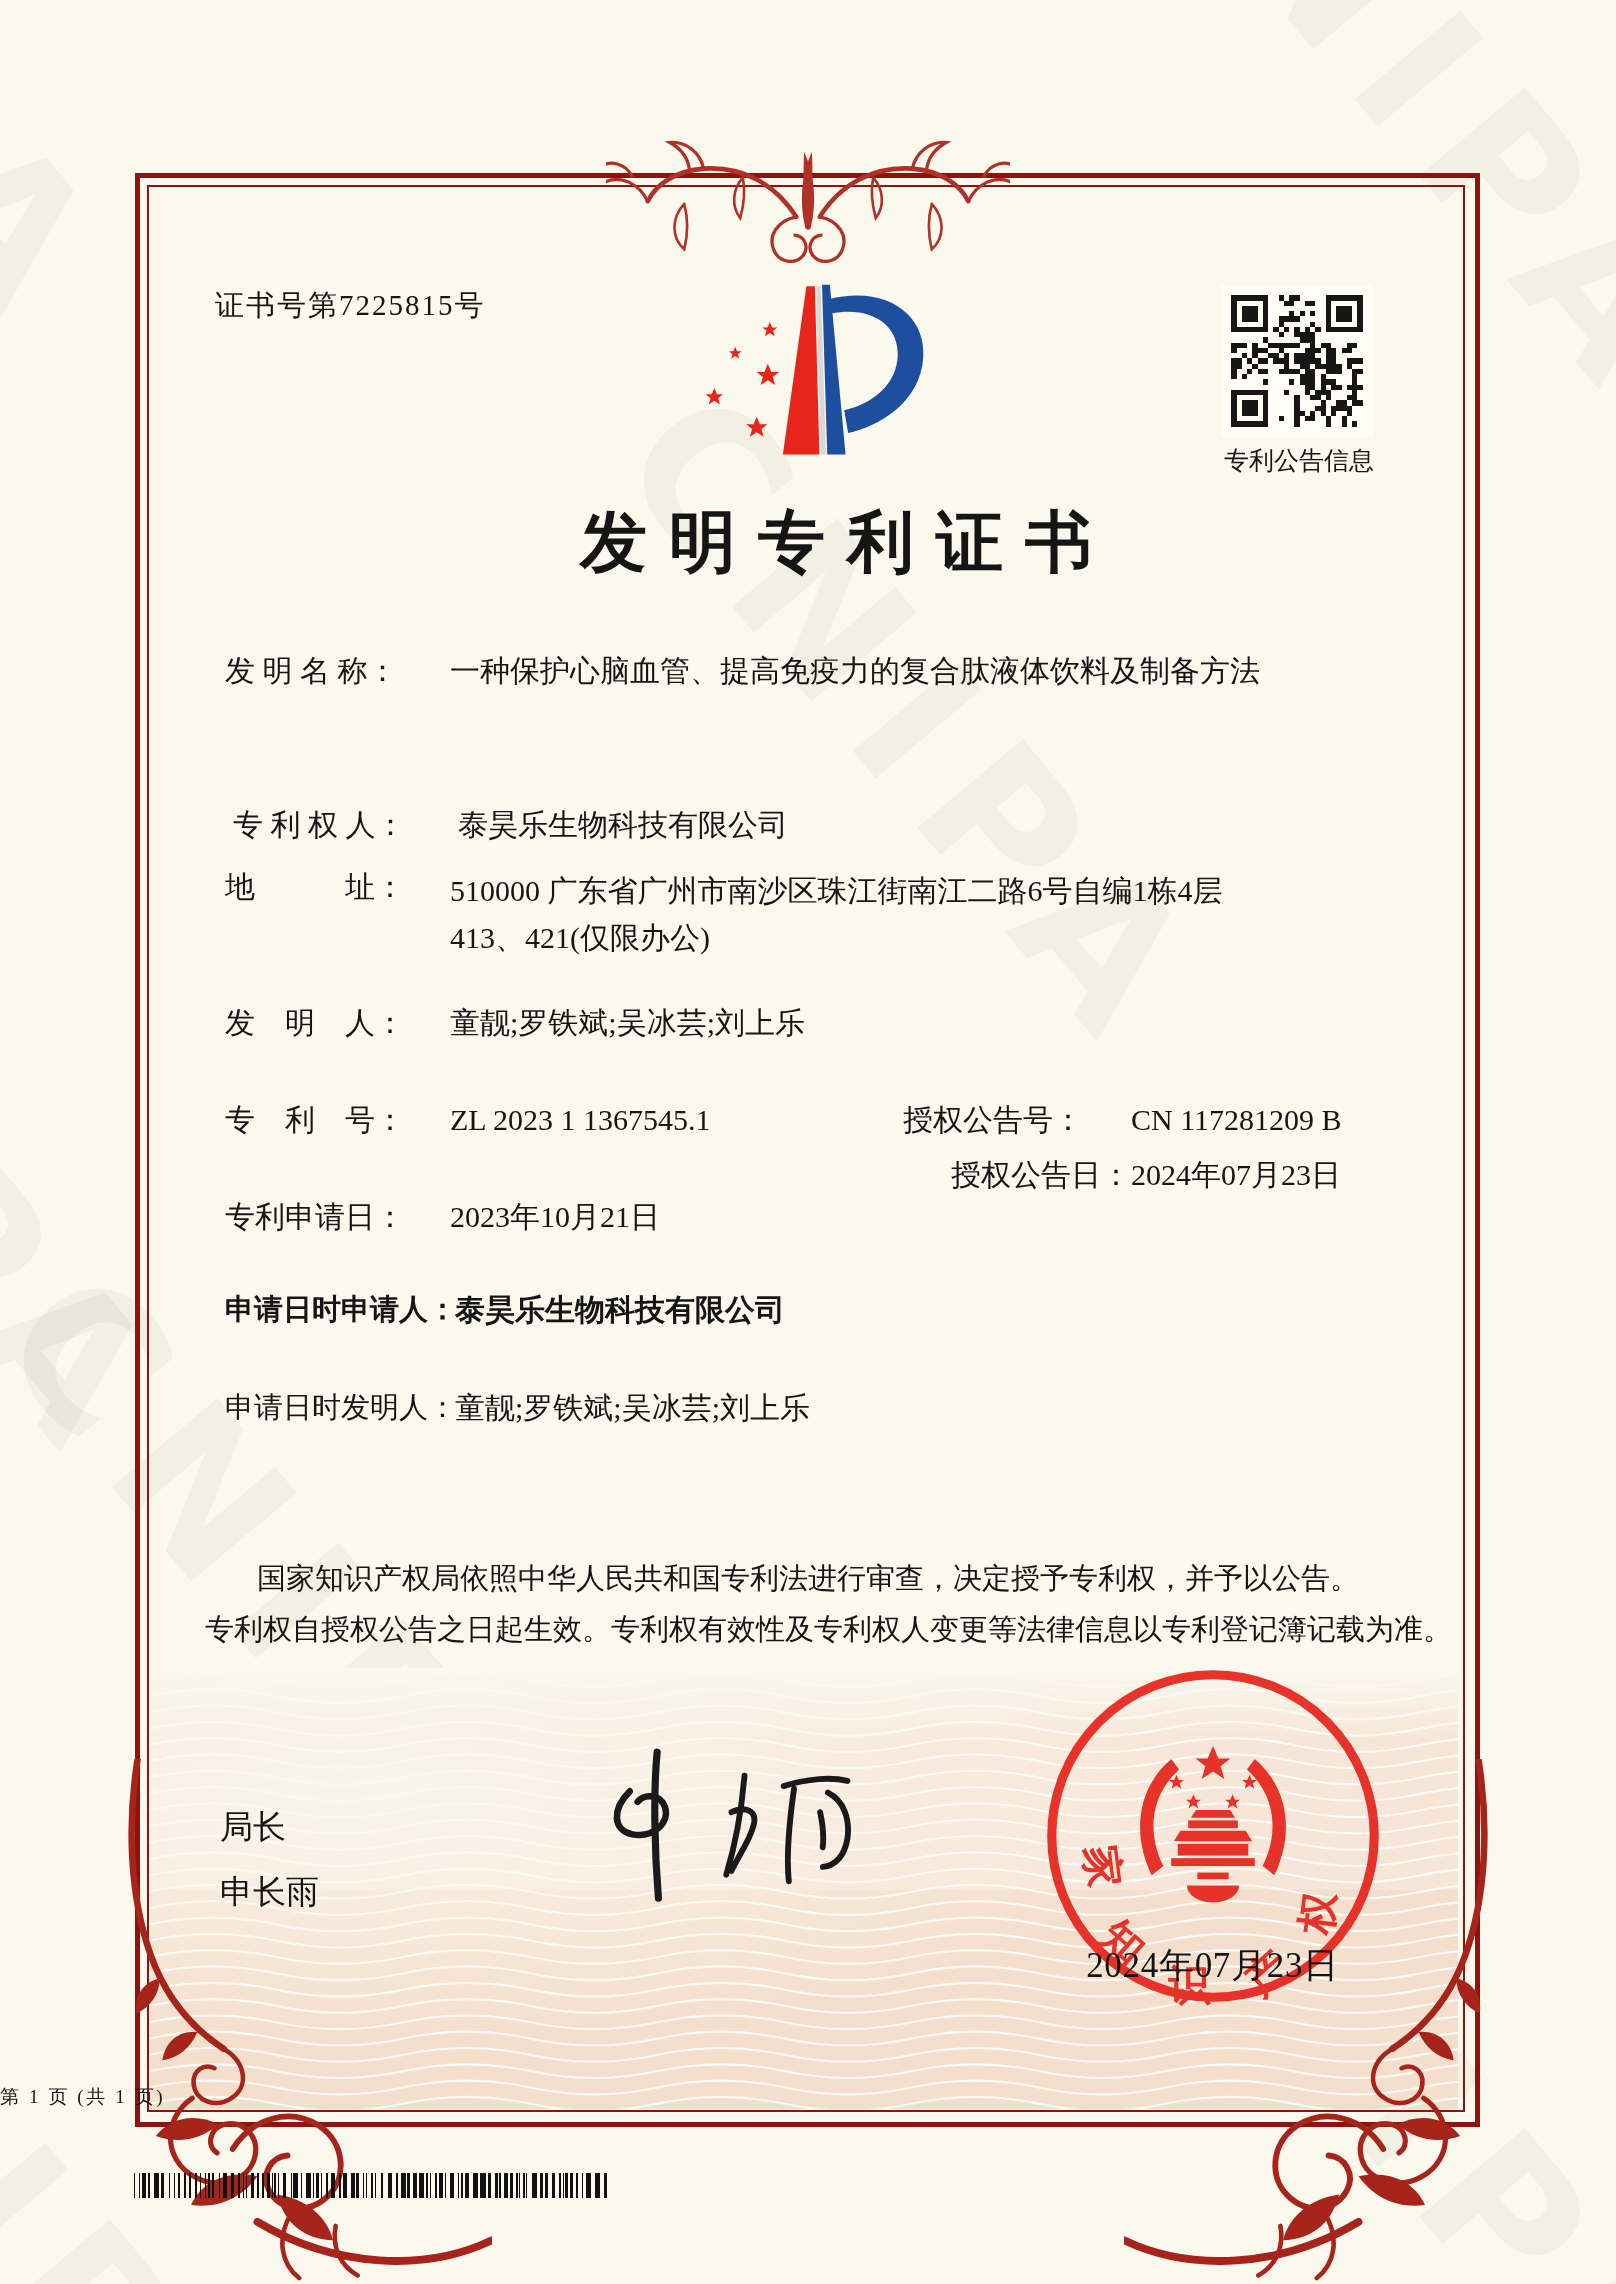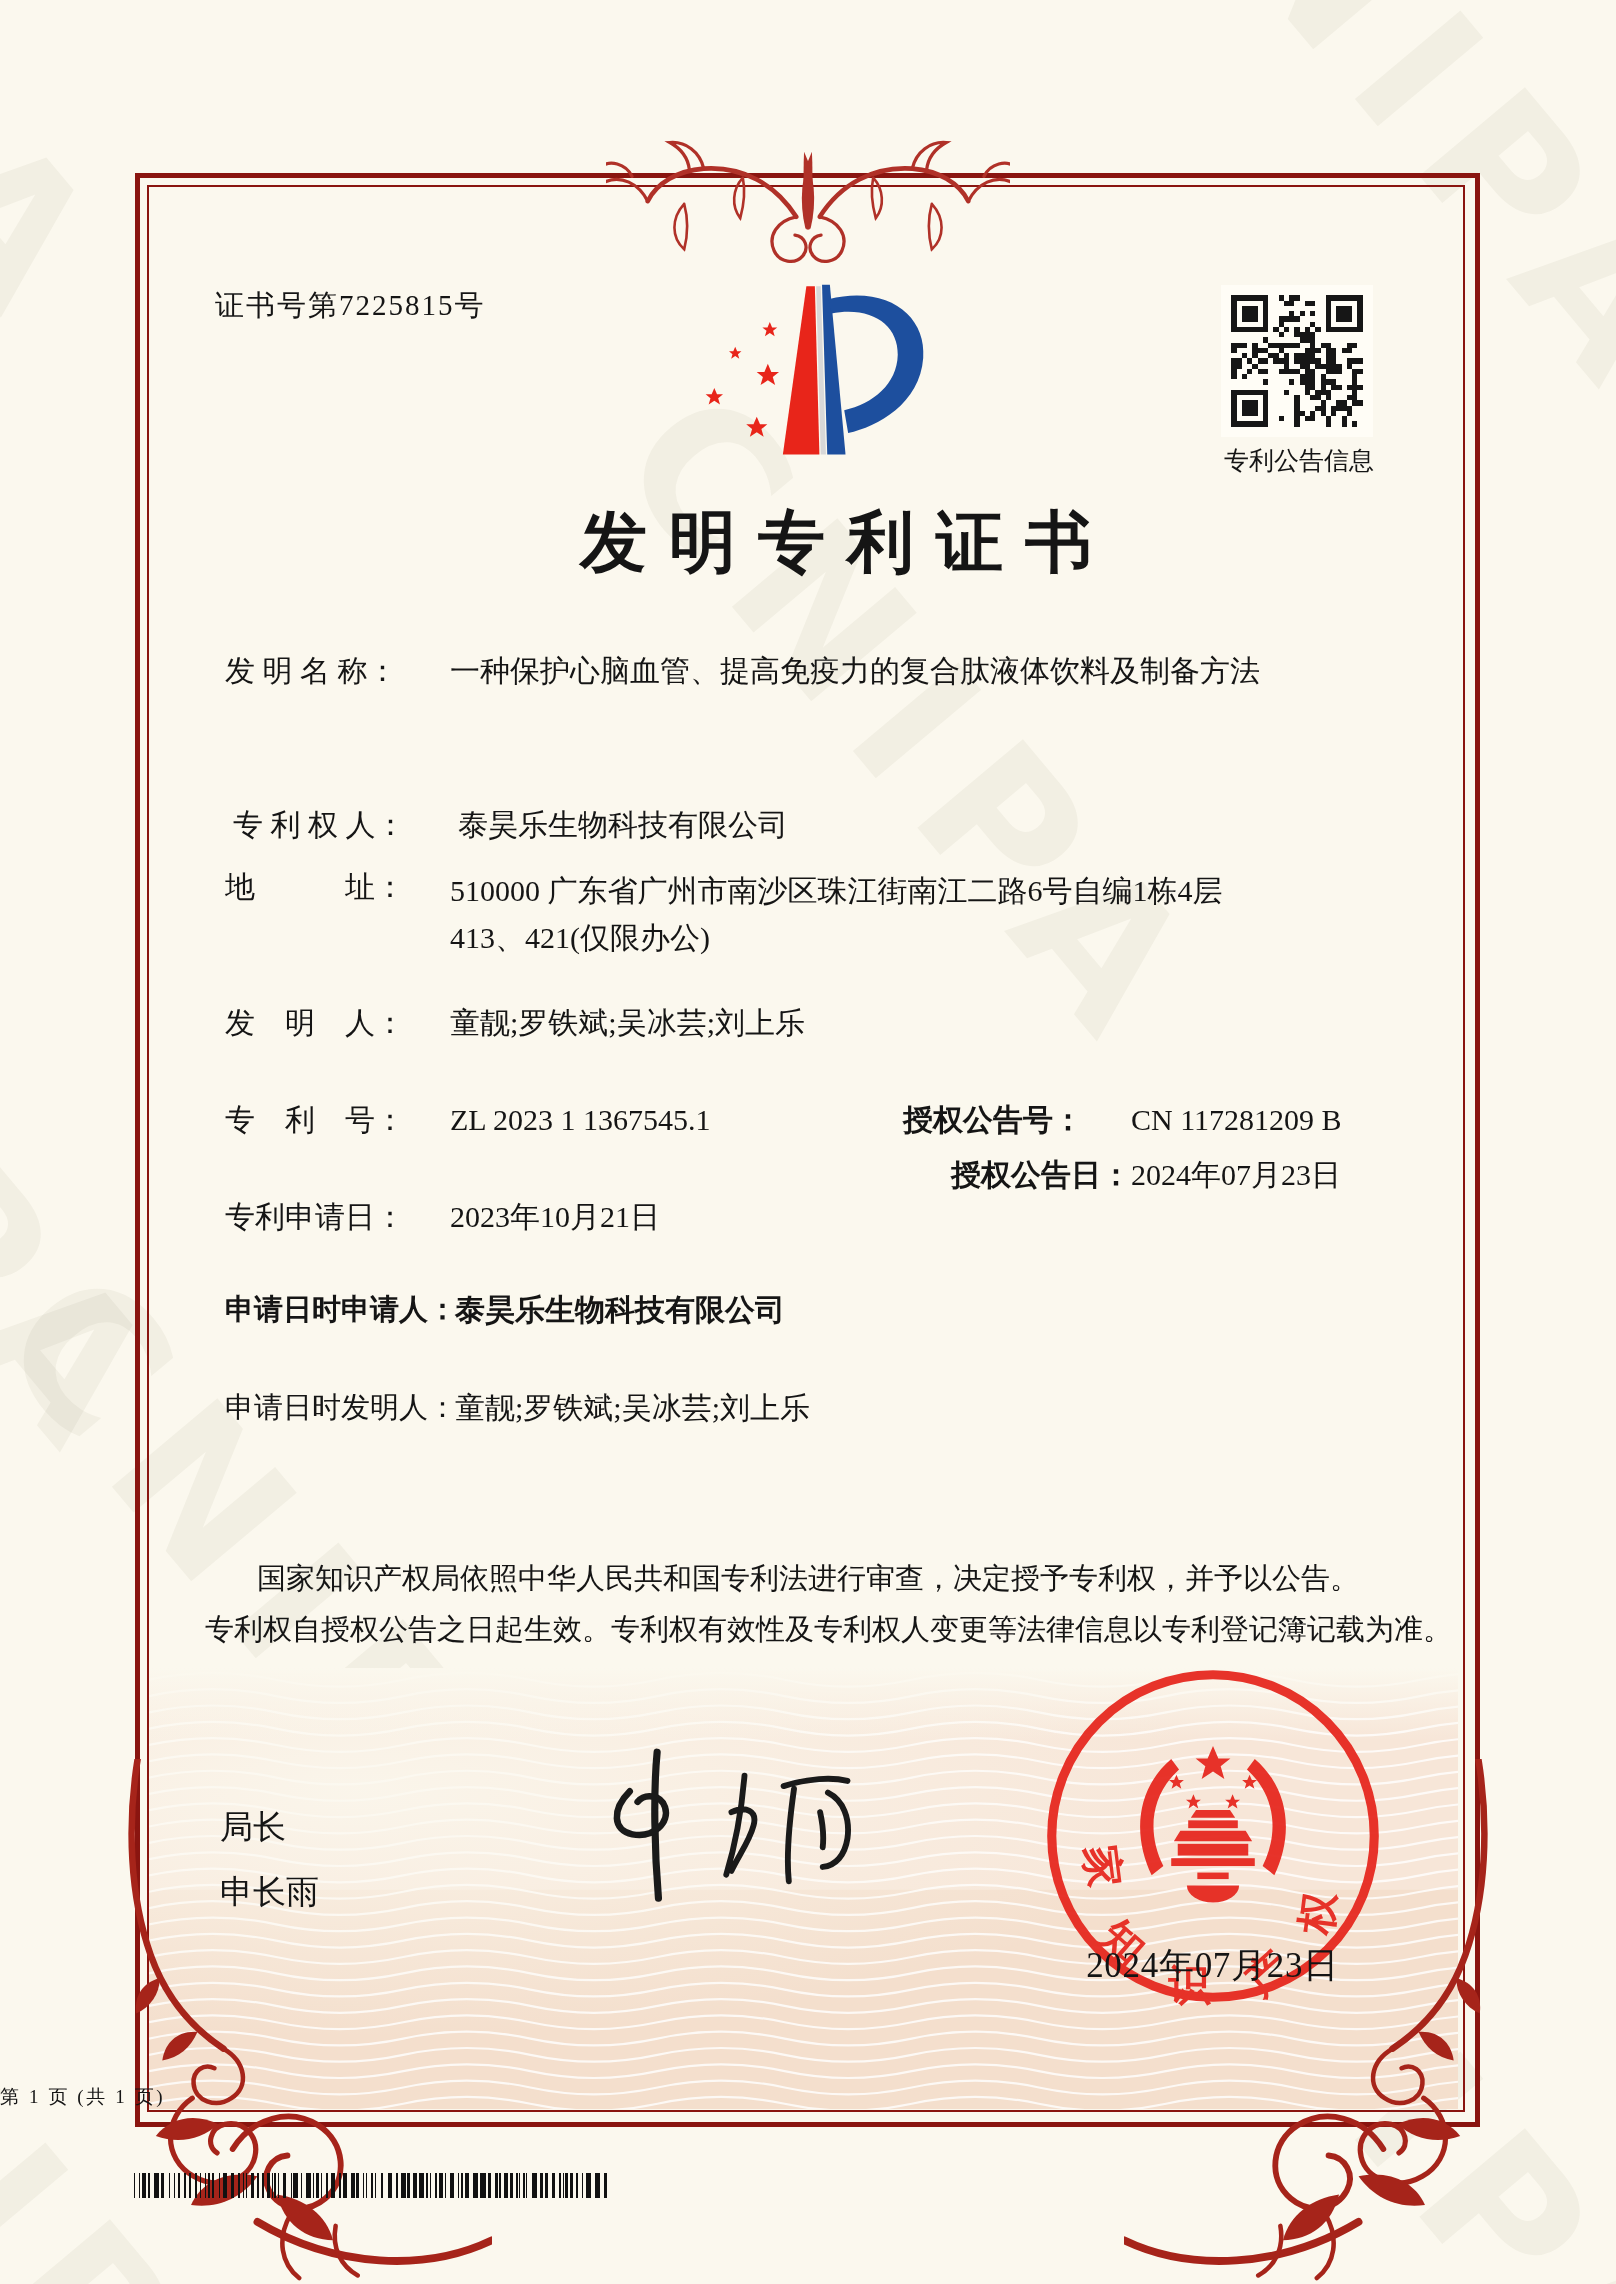--- a/index.html
+++ b/index.html
@@ -38,21 +38,21 @@
   .logo{left:698px;top:279px;width:235px;height:184px;z-index:7;}
   .qr-box{left:1221px;top:285px;width:152px;height:152px;background:#fffdf6;z-index:7;}
   .qr-box svg{display:block;width:152px;height:152px;}
   .qr-caption{left:1201px;top:444px;width:196px;text-align:center;font-size:25px;z-index:7;}
   .title{left:0;top:497px;width:1616px;text-align:center;font-size:67px;font-weight:700;
     letter-spacing:22px;text-indent:22px;z-index:7;padding-left:28px;}
   
   .row{position:absolute;font-size:30px;line-height:1.25;z-index:7;white-space:nowrap;}
   .lab{display:inline-block;vertical-align:top;}
   .w345{width:225px;}
-  .w350{width:228px;font-weight:bold;}
+  .w350{width:228px;}
   .w352{width:230px;font-size:29px;}
   .val{display:inline-block;vertical-align:top;}
   .val-wrap{white-space:normal;width:913px;line-height:1.55;}
   
   .statement{left:205px;top:1553px;width:1206px;text-align:center;font-size:29px;
     line-height:51px;z-index:7;white-space:nowrap;}
   
   .sig-title{left:220px;top:1805px;font-size:33px;z-index:7;}
   .sig-name{left:220px;top:1870px;font-size:33px;z-index:7;}
   .sig-svg{left:502px;top:1747px;width:352px;height:176px;z-index:8;}

